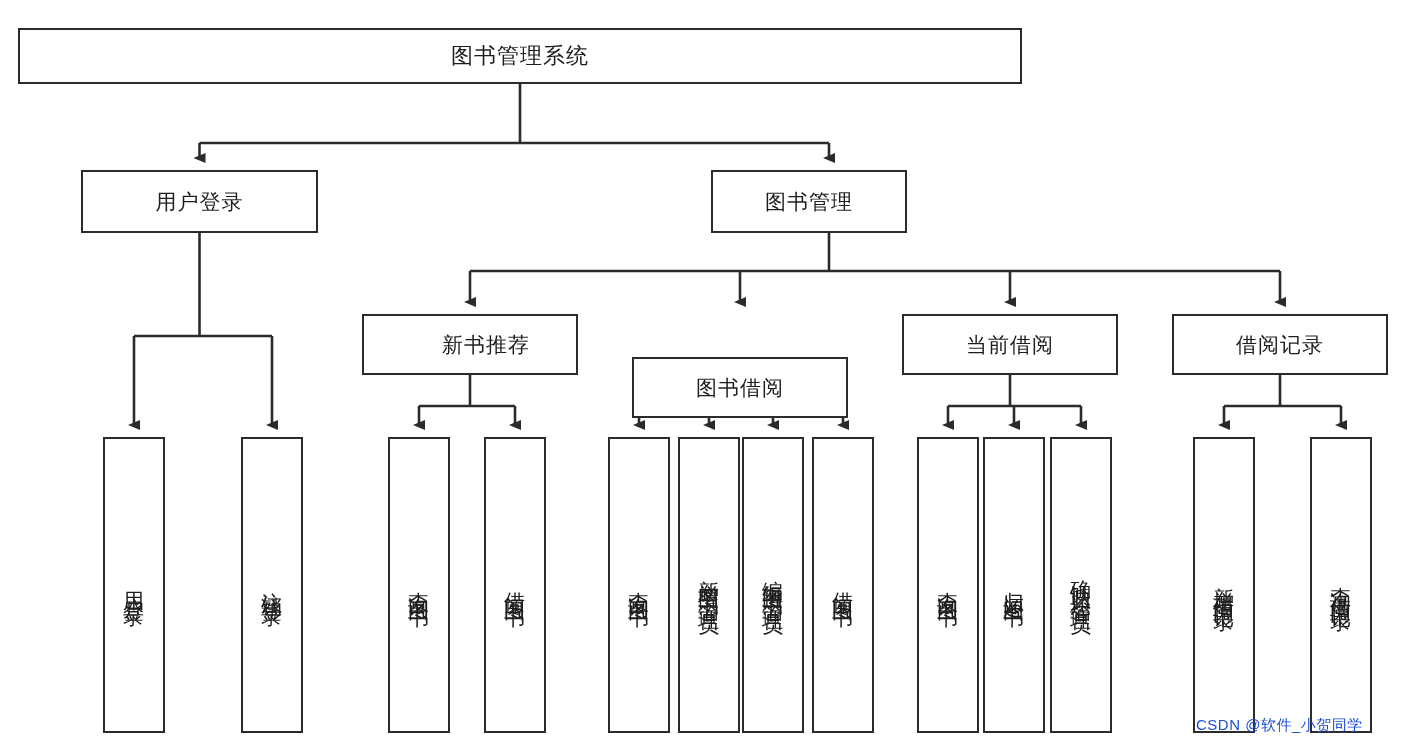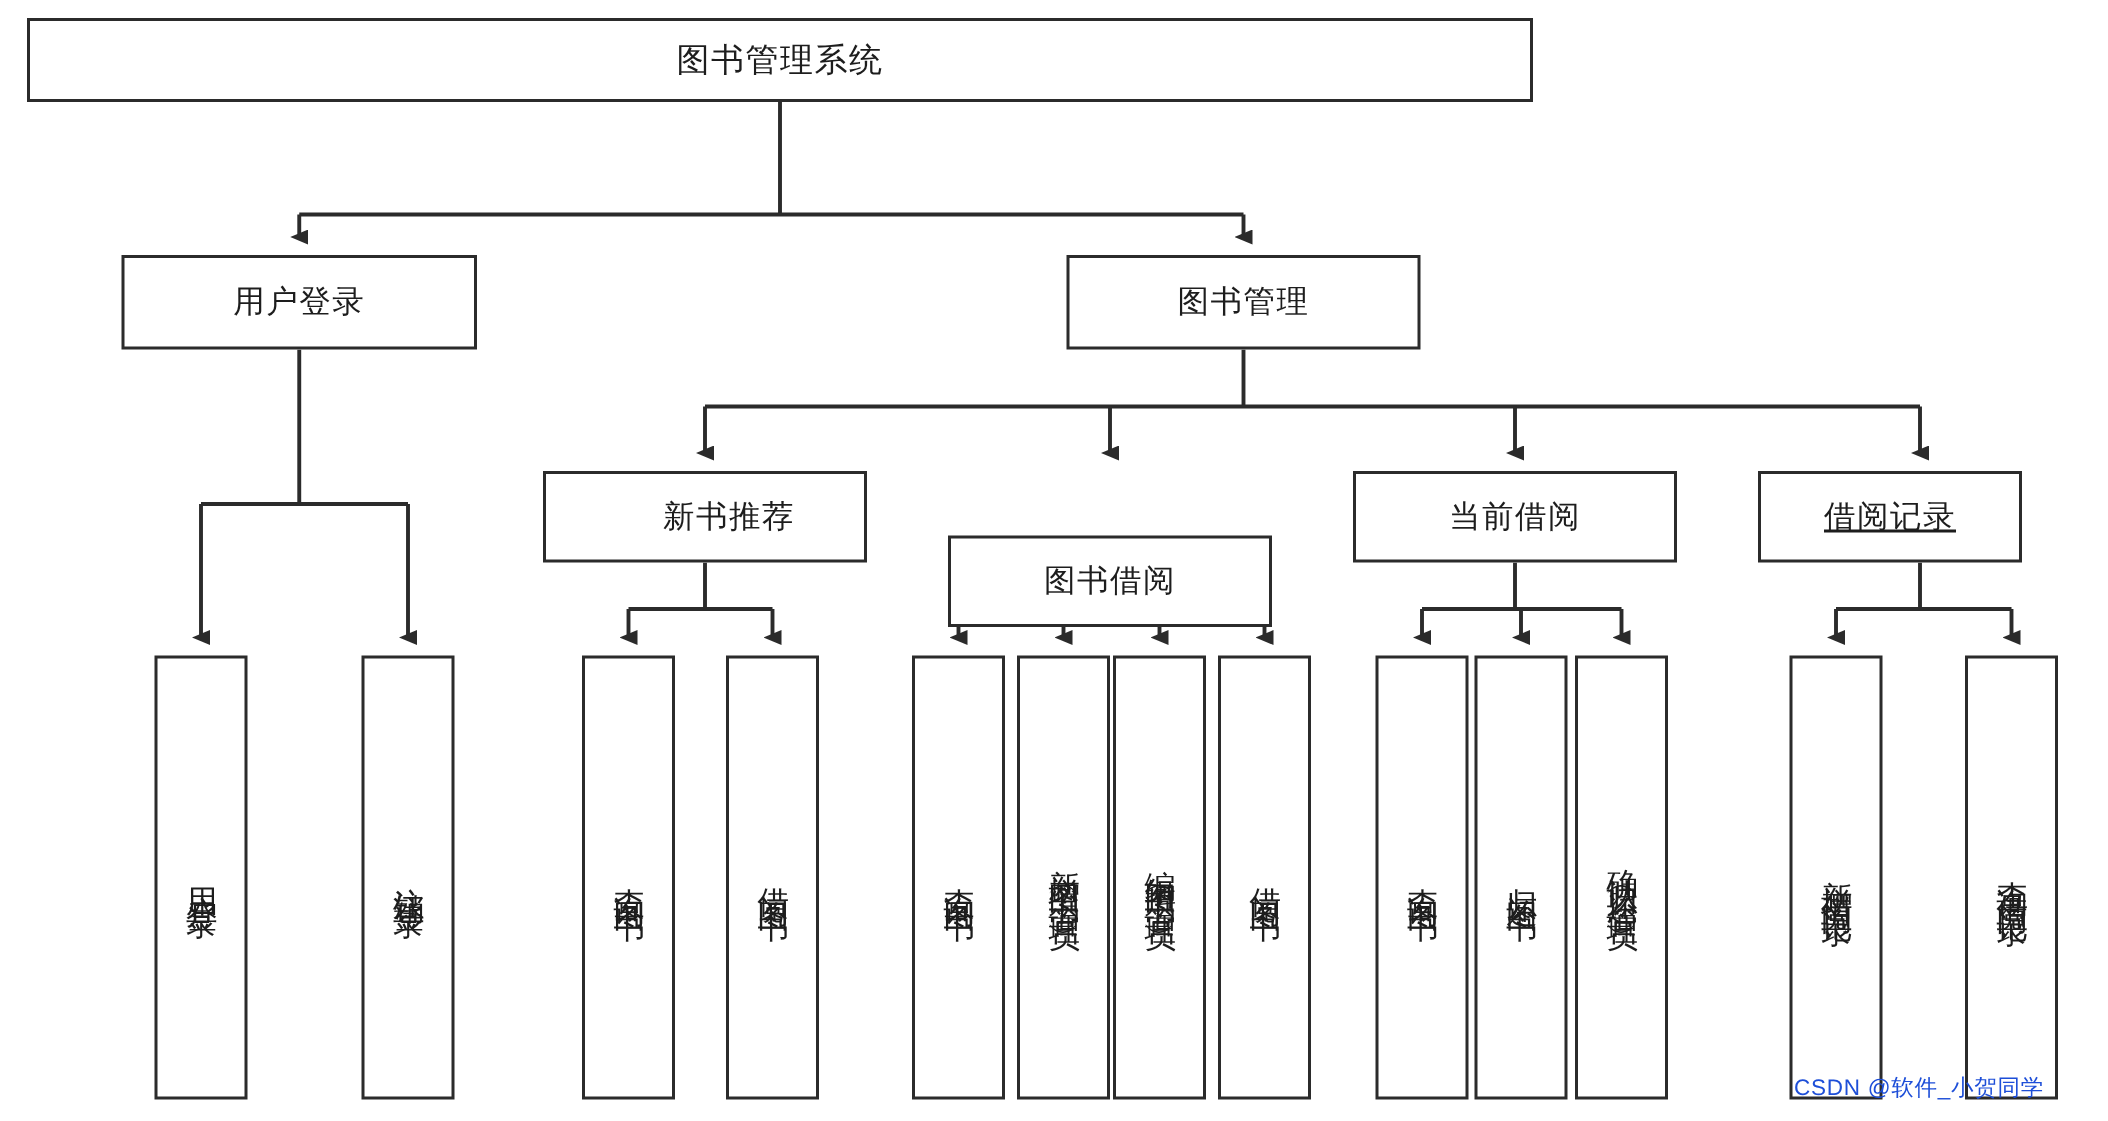--- a/index.html
+++ b/index.html
@@ -45,20 +45,21 @@
   }
   .node-v .vlabel {
     writing-mode: vertical-rl;
     text-orientation: upright;
     letter-spacing: 5px;
     line-height: 1;
     white-space: nowrap;
   }
   .node-root {
     font-size: 22px;
+    margin-top: 16px;
   }
   .watermark {
     position: absolute;
     font-size: 15px;
     color: #1d4ed8;
     letter-spacing: 0.5px;
     white-space: nowrap;
   }
 </style>
 </head>
@@ -109,33 +110,33 @@
       </g>
   </svg>
 
   <div id="nodes">
       <div class="node node-h node-root" style="left: 18px; top: 12px; width: 1004px; height: 56px;">
         <span>图书管理系统</span>
       </div>
       <div class="node node-h" style="left: 81px; top: 170px; width: 237px; height: 63px;">
         <span>用户登录</span>
       </div>
-      <div class="node node-h" style="left: 711px; top: 170px; width: 236px; height: 63px;">
+      <div class="node node-h" style="left: 711px; top: 170px; width: 196px; height: 63px;">
         <span>图书管理</span>
       </div>
       <div class="node node-h" style="left: 362px; top: 314px; width: 216px; height: 61px; padding-left: 32px;">
         <span>新书推荐</span>
       </div>
       <div class="node node-h" style="left: 632px; top: 314px; width: 216px; height: 61px; margin-top: 43px;">
         <span>图书借阅</span>
       </div>
       <div class="node node-h" style="left: 902px; top: 314px; width: 216px; height: 61px;">
         <span>当前借阅</span>
       </div>
-      <div class="node node-h" style="left: 1172px; top: 314px; width: 176px; height: 61px; text-decoration: underline;">
+      <div class="node node-h" style="left: 1172px; top: 314px; width: 216px; height: 61px;">
         <span>借阅记录</span>
       </div>
       <div class="node node-v" style="left: 103px; top: 437px; width: 62px; height: 296px;">
         <span class="vlabel">用户登录</span>
       </div>
       <div class="node node-v" style="left: 241px; top: 437px; width: 62px; height: 296px;">
         <span class="vlabel">注销登录</span>
       </div>
       <div class="node node-v" style="left: 388px; top: 437px; width: 62px; height: 296px;">
         <span class="vlabel">查询图书</span>

